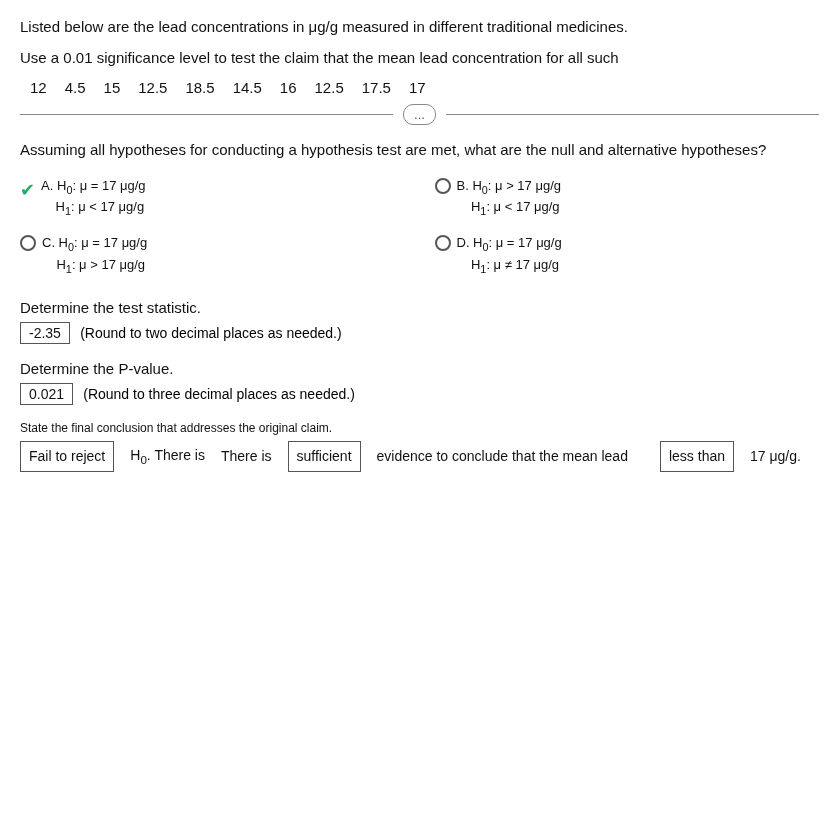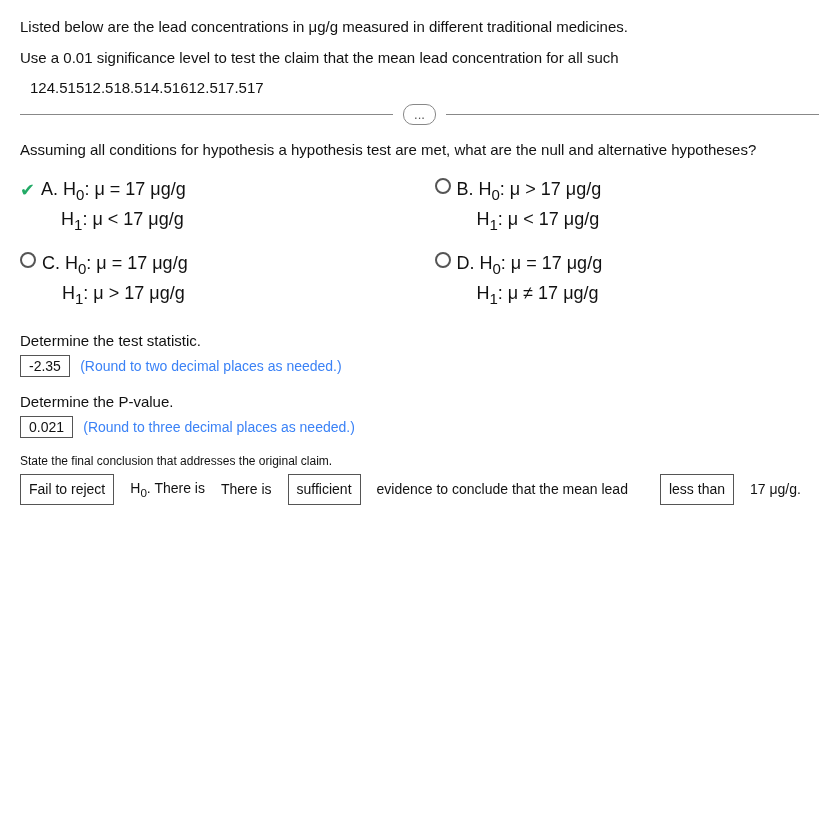--- a/index.html
+++ b/index.html
@@ -10,20 +10,21 @@
       color: #111;
       padding: 16px 20px;
       max-width: 839px;
     }
     .intro-text {
       line-height: 1.5;
       margin-bottom: 8px;
     }
     .data-row {
       display: flex;
+      gap: 18px;
       align-items: flex-end;
       margin: 10px 0 6px 10px;
       font-size: 15px;
     }
     .divider-container {
       display: flex;
       align-items: center;
       justify-content: center;
       margin: 8px 0 14px 0;
     }
@@ -69,38 +70,38 @@
       margin-top: 2px;
       background: #fff;
     }
     .checkmark-icon {
       color: #2a6;
       font-size: 18px;
       margin-top: 1px;
       flex-shrink: 0;
     }
     .option-text {
-      font-size: 18px;
+      font-size: 13px;
     }
     .section-label {
       font-size: 15px;
       margin-bottom: 6px;
     }
     .answer-box {
       display: inline-block;
       border: 1px solid #555;
       padding: 2px 8px;
       font-size: 14px;
       min-width: 50px;
       margin-right: 6px;
       background: #fff;
     }
     .round-note {
       font-size: 14px;
-      color: #3b82f6;
+      color: #000000;
     }
     .p-value-row {
       margin-bottom: 16px;
       margin-top: 4px;
     }
     .test-stat-row {
       margin-bottom: 16px;
       margin-top: 4px;
     }
     .conclusion-label {
@@ -144,21 +145,21 @@
     <span>17</span>
   </div>
 
 <div class="divider-container">
   <div class="divider-line"></div>
   <div class="divider-dots">...</div>
   <div class="divider-line"></div>
 </div>
 
 <p class="question-text">
-  <span>Assuming all conditions for hypothesis a hypothesis test are met, what are the null and alternative hypotheses?</span>
+  <span>Assuming all hypotheses for conducting a hypothesis test are met, what are the null and alternative hypotheses?</span>
 </p>
 
 <div class="options-grid">
 
   <div class="option">
     <span class="checkmark-icon">✔</span>
     <div class="option-text">
       <div>A. H<sub>0</sub>: μ = 17 μg/g</div>
       <div>&nbsp;&nbsp;&nbsp;&nbsp;H<sub>1</sub>: μ &lt; 17 μg/g</div>
     </div>

